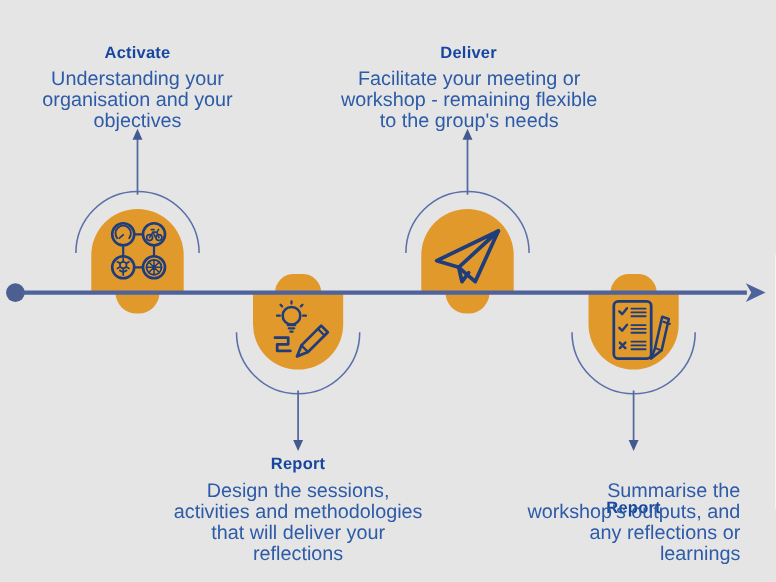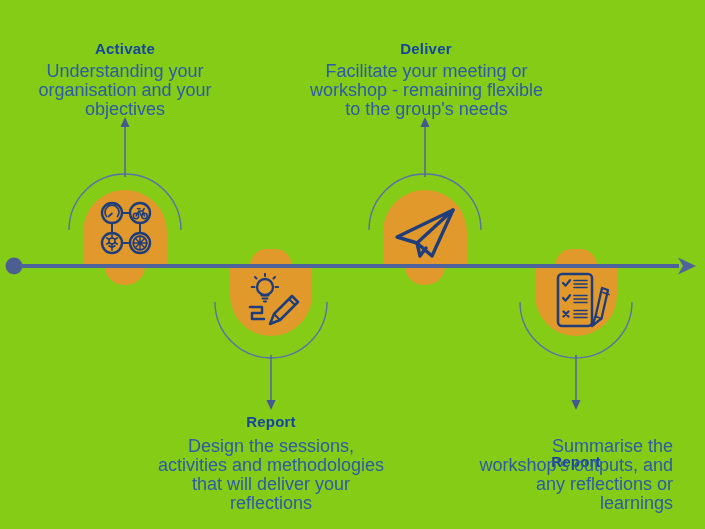--- a/index.html
+++ b/index.html
@@ -1,19 +1,19 @@
 <!DOCTYPE html>
 <html style="--orange: #e2992c; --navy: #1e3d7a; --slate: #4e639b; --arc_blue: #5a70a8; --heading_blue: #17469e; --body_blue: #2d5ba7;"><head>
 <meta charset="utf-8">
 <style>
   html,body{margin:0;padding:0;background:#ffffff;}
   #canvas{
     position:relative;
     width:705px;height:529px;
-    background:#84cc16;
+    background:#e5e5e5;
     overflow:hidden;
     font-family:"Liberation Sans", sans-serif;
   }
   .stage-heading{
     position:absolute;
     width:250px;
     text-align:center;
     font-size:15px;
     font-weight:700;
     color:var(--heading_blue,#17469e);

